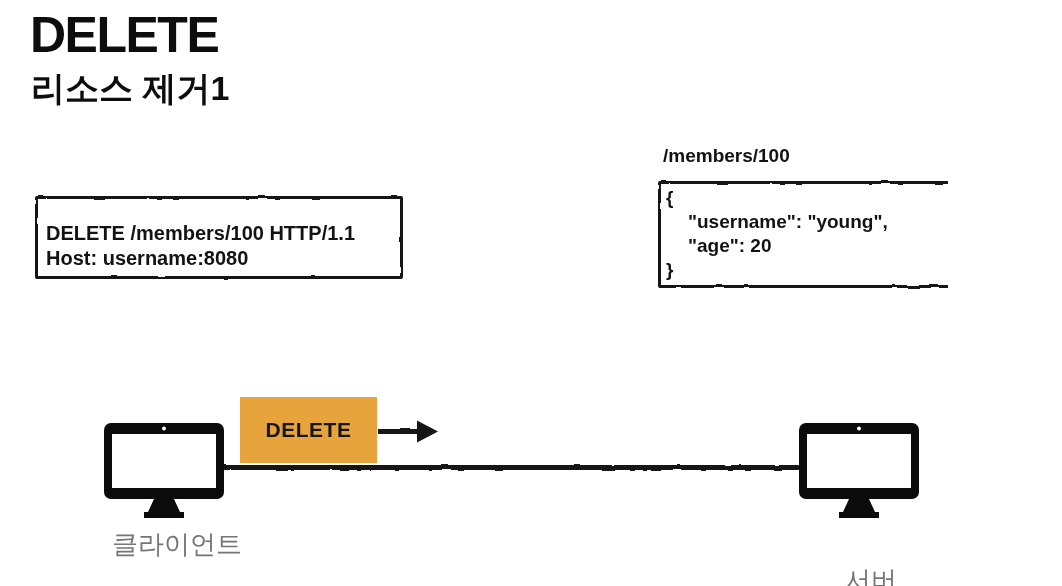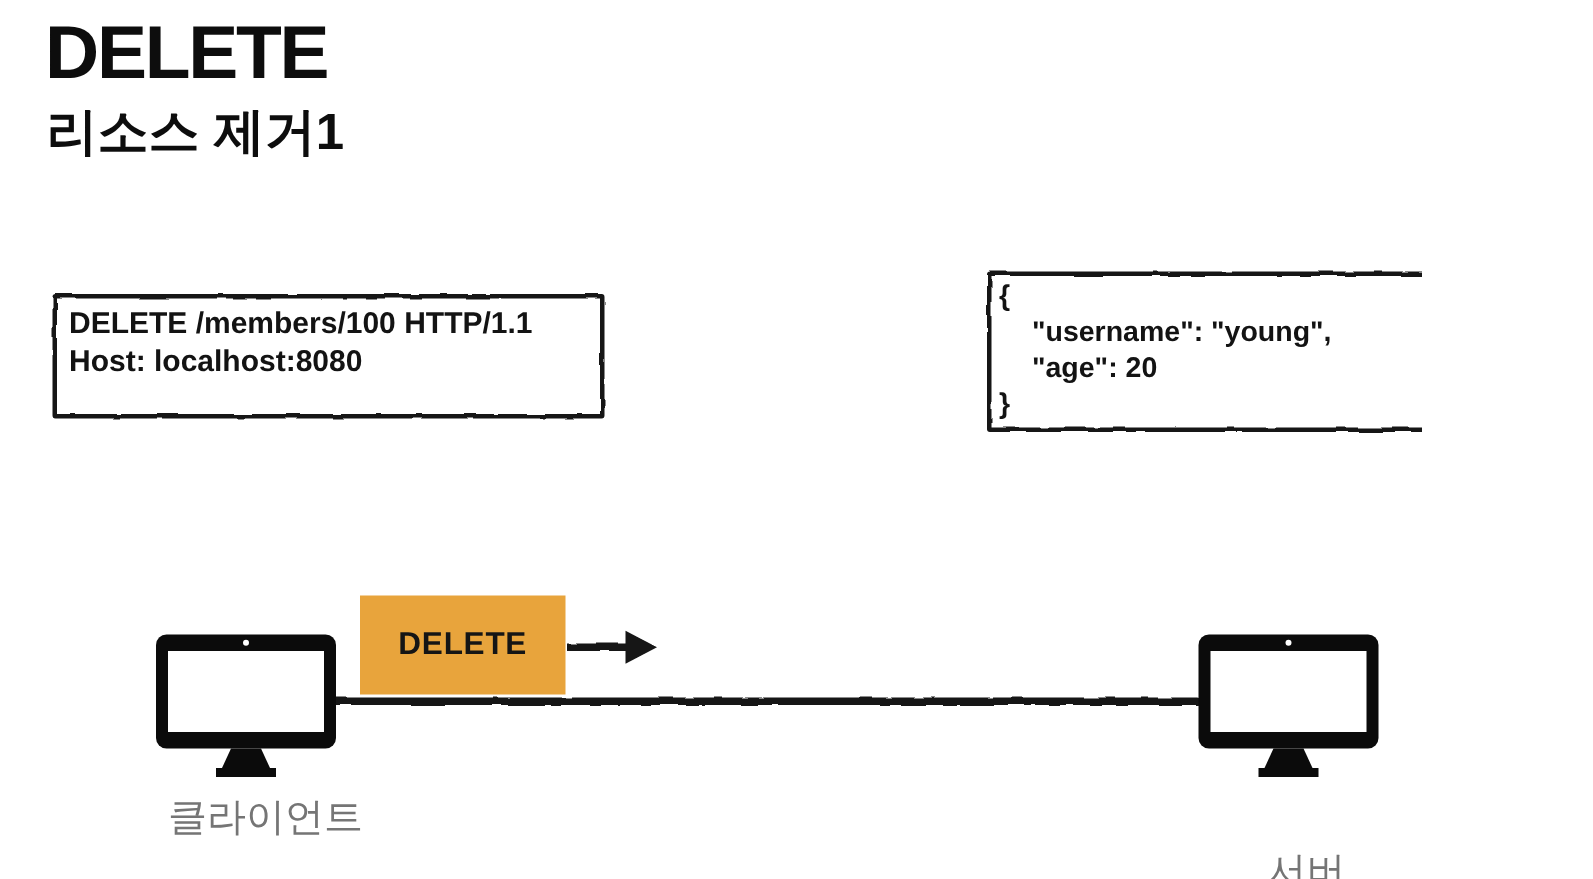--- a/index.html
+++ b/index.html
@@ -41,21 +41,21 @@
     position: absolute;
     inset: 0;
     border: 3px solid #131313;
     border-radius: 2px;
     filter: url(#roughen);
     pointer-events: none;
   }
   .request-box {
     left: 35px; top: 196px;
     width: 368px; height: 83px;
-    padding: 8px 11px;
+    padding: 25px 11px;
   }
   .request-box .box-line {
     font-size: 20px;
     font-weight: bold;
     color: #131313;
     line-height: 25px;
     white-space: nowrap;
   }
 
   .resource-label {
@@ -143,23 +143,24 @@
 </svg>
 
 <div class="stage">
 
   <div class="title">DELETE</div>
   <div class="subtitle">리소스 제거1</div>
 
   <div class="sketch-box request-box">
     <div class="sketch-border"></div>
     <div class="box-line">DELETE /members/100 HTTP/1.1</div>
-    <div class="box-line">Host: localhost:8080</div>
+    <div class="box-line">Host: username:8080</div>
   </div>
 
+  <div class="resource-label">/members/100</div>
   <div class="sketch-box resource-box">
     <div class="sketch-border"></div>
     <div class="json-line">{</div>
     <div class="json-line indent">"username": "young",</div>
     <div class="json-line indent">"age": 20</div>
     <div class="json-line">}</div>
   </div>
 
   <div class="connection-line" style="background: rgb(21, 21, 21);"></div>
 

